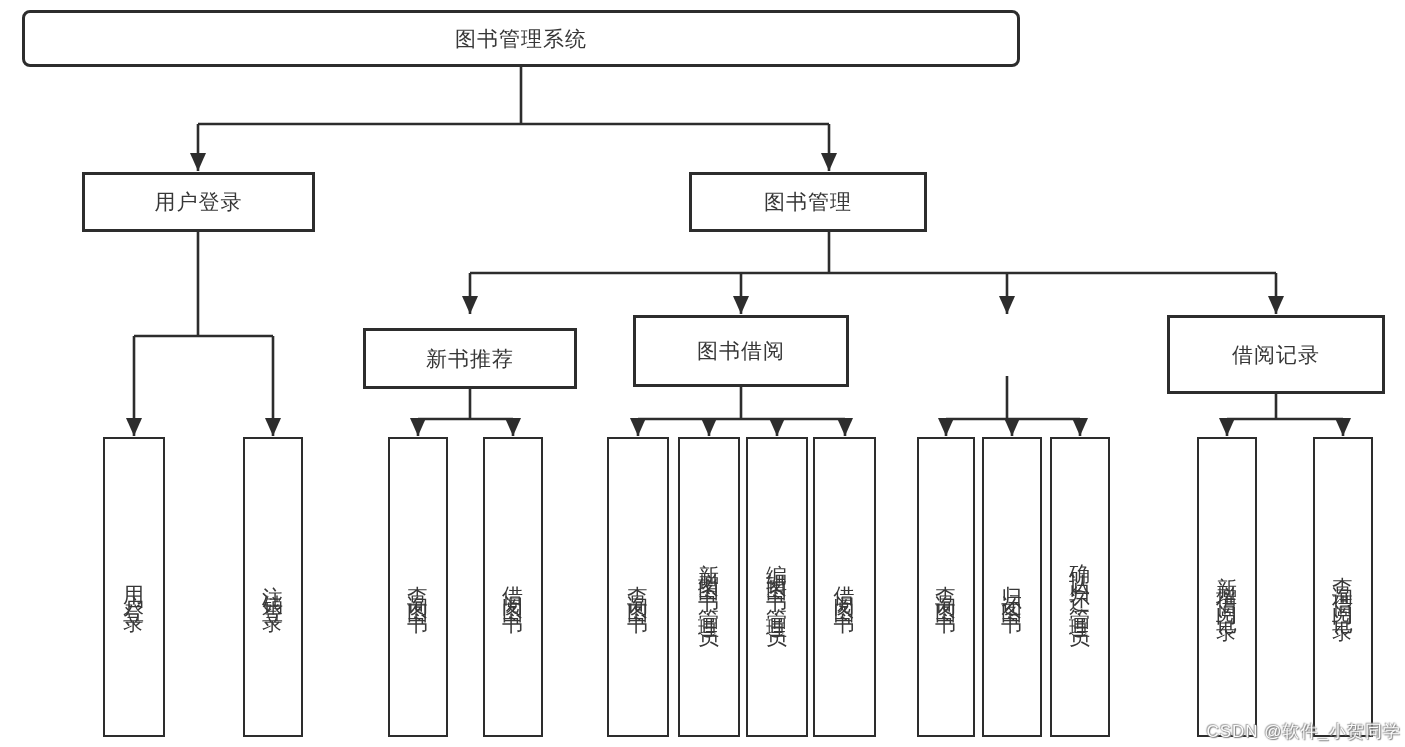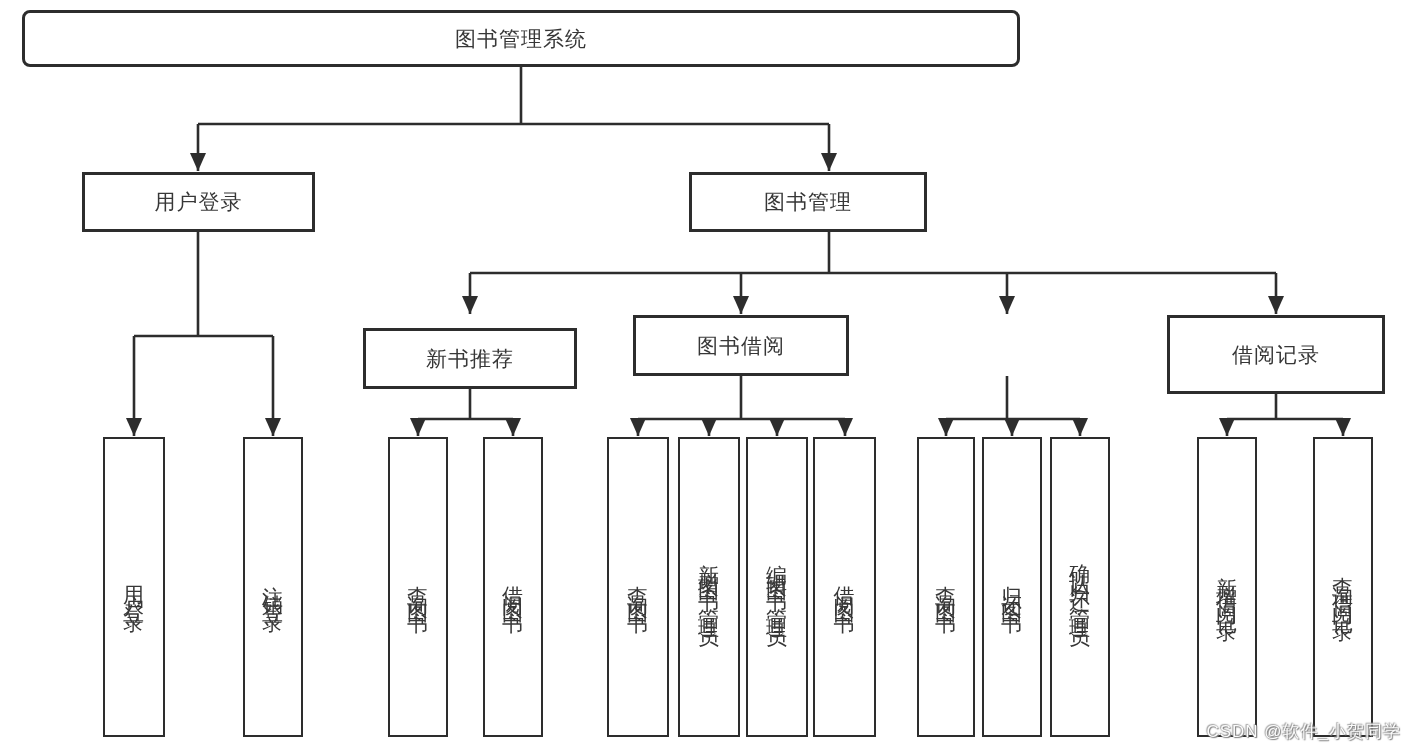--- a/index.html
+++ b/index.html
@@ -29,21 +29,21 @@
     line-height:1.1;
     white-space:nowrap;
   }
   
   .b-root{left:22px;top:10px;width:998px;height:57px;border-radius:8px;}
   
   .b-userlogin{left:82px;top:172px;width:233px;height:60px;}
   .b-bookmgmt{left:689px;top:172px;width:238px;height:60px;}
   
   .b-newbook {left:363px;top:315px;width:214px;height:61px;margin-top:13px;}
-  .b-borrow  {left:633px;top:315px;width:216px;height:61px;}
+  .b-borrow  {left:633px;top:315px;width:216px;height:72px;}
   .b-current {left:903px;top:315px;width:208px;height:61px;}
   .b-records {left:1167px;top:315px;width:218px;height:79px;}
   
   .b-l1a{left:103px;top:437px;width:62px;height:300px;}
   .b-l1b{left:243px;top:437px;width:60px;height:300px;}
   .b-l2a{left:388px;top:437px;width:60px;height:300px;}
   .b-l2b{left:483px;top:437px;width:60px;height:300px;}
   .b-l3a{left:607px;top:437px;width:62px;height:300px;}
   .b-l3b{left:678px;top:437px;width:62px;height:300px;}
   .b-l3c{left:746px;top:437px;width:62px;height:300px;}

